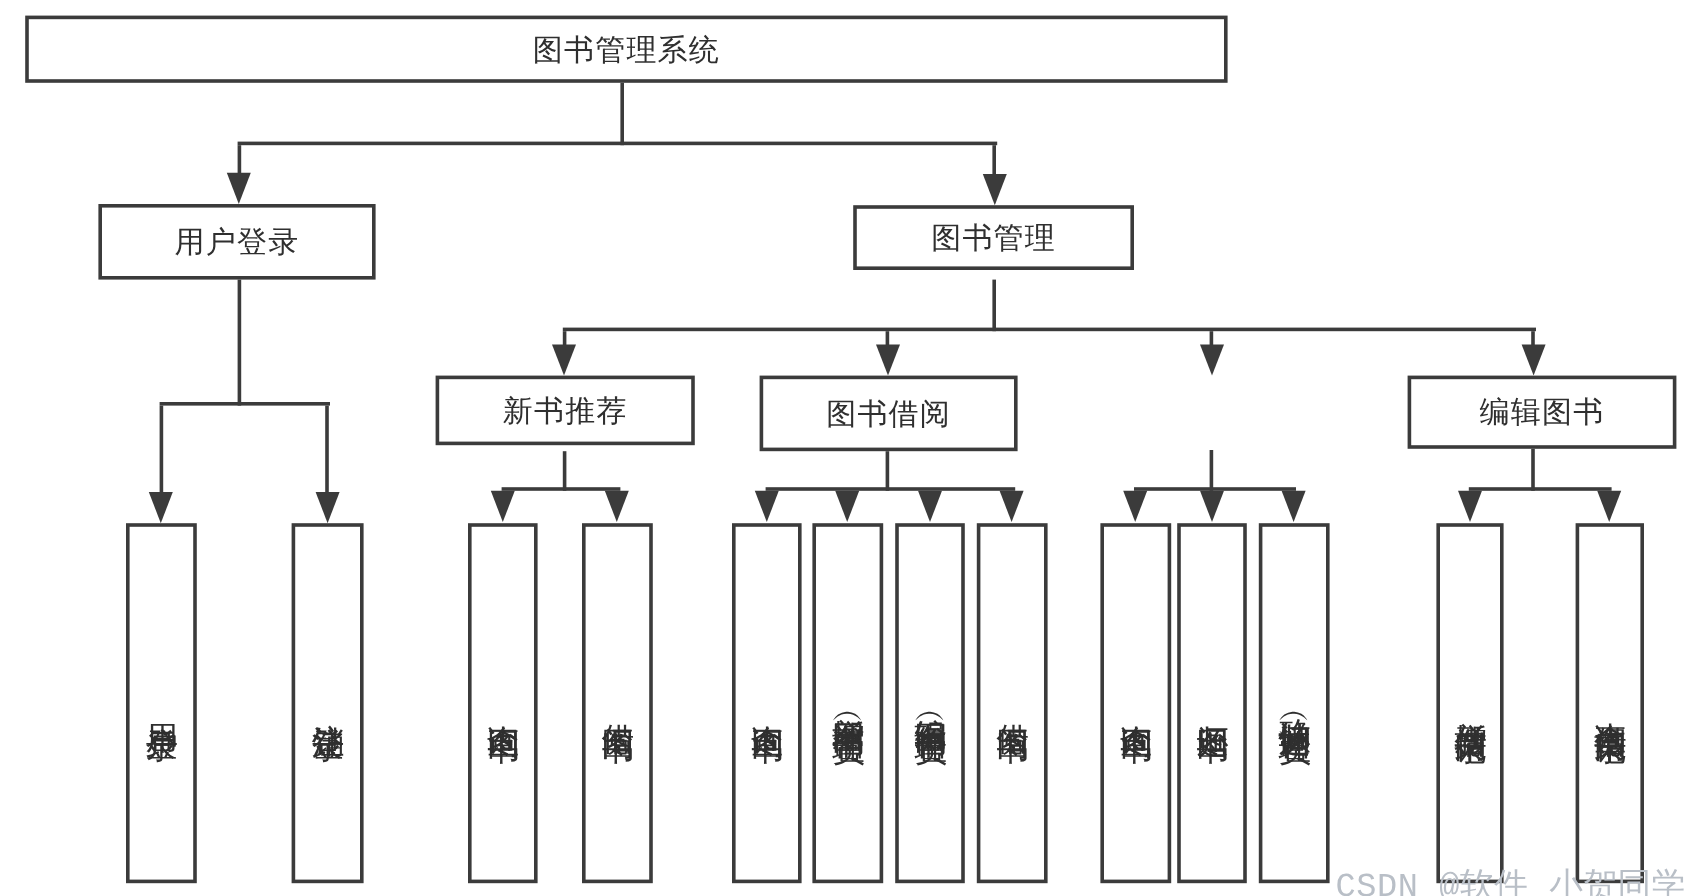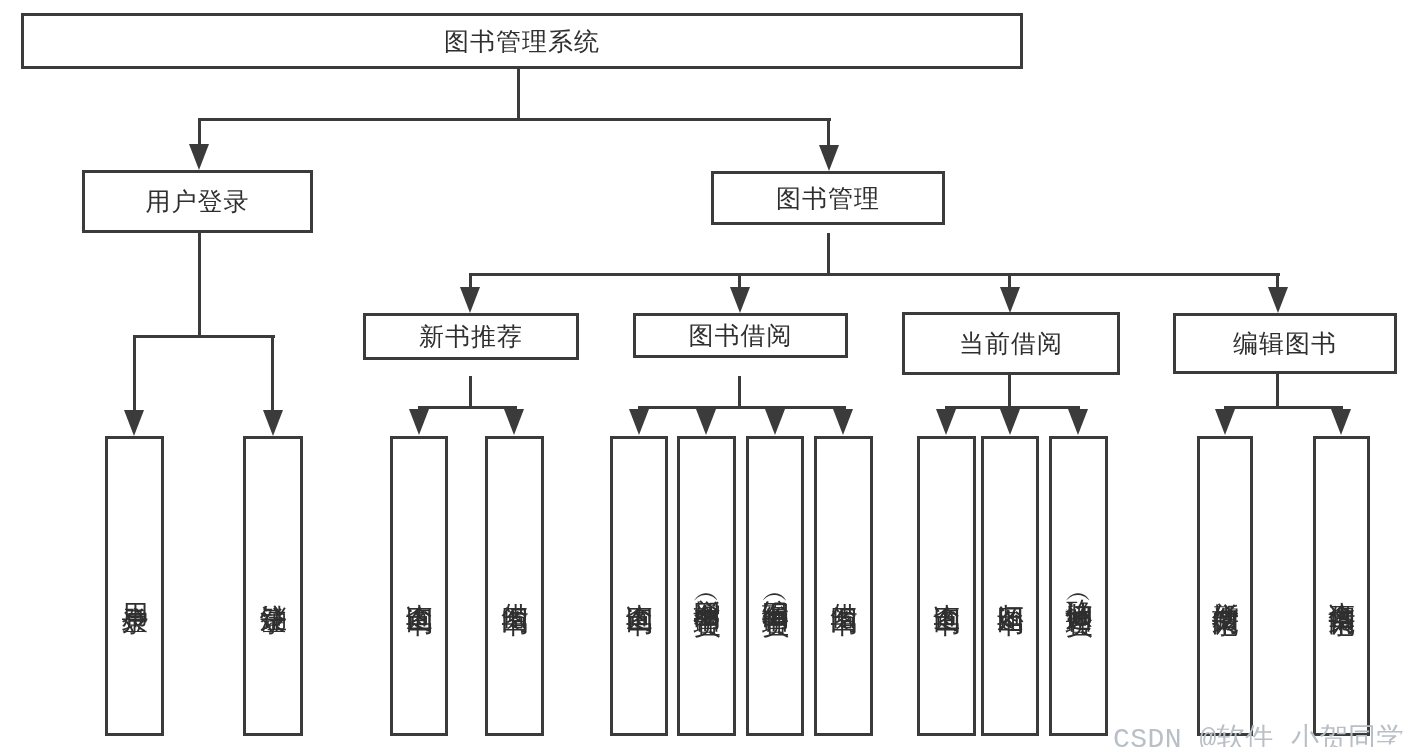--- a/index.html
+++ b/index.html
@@ -8,21 +8,20 @@
     --wm:#b9bfc7;
   }
   html,body{margin:0;padding:0;background:#ffffff;}
   #canvas{
     position:relative;
     width:1405px;
     height:747px;
     background:#ffffff;
     overflow:hidden;
     font-family:"Liberation Sans", sans-serif;
-    border-radius:26px;
   }
   .hbox{
     position:absolute;
     box-sizing:border-box;
     border:3px solid var(--line);
     background:#ffffff;
     display:flex;
     align-items:center;
     justify-content:center;
   }
@@ -110,28 +109,25 @@
   <div class="line" style="left:469px;top:273px;width:811px;height:3px"></div>
   <div class="line" style="left:469px;top:276px;width:3px;height:13px"></div>
   <div class="arrow" style="left:460px;top:287px"></div>
   <div class="line" style="left:738px;top:276px;width:3px;height:13px"></div>
   <div class="arrow" style="left:730px;top:287px"></div>
   <div class="line" style="left:1008px;top:276px;width:3px;height:13px"></div>
   <div class="arrow" style="left:1000px;top:287px"></div>
   <div class="line" style="left:1276px;top:276px;width:3px;height:13px"></div>
   <div class="arrow" style="left:1268px;top:287px"></div>
 
-  <div class="hbox" style="left:363px;top:313px;width:216px;height:47px">
+  <div class="hbox" style="left:363px;top:313px;width:216px;height:58px">
     <span class="hlabel">新书推荐</span>
   </div>
-  <div class="hbox" style="left:633px;top:313px;width:215px;height:45px">
+  <div class="hbox" style="left:633px;top:313px;width:215px;height:63px">
     <span class="hlabel">图书借阅</span>
-  </div>
-  <div class="hbox" style="left:902px;top:312px;width:218px;height:63px">
-    <span class="hlabel">当前借阅</span>
   </div>
   <div class="hbox" style="left:1173px;top:313px;width:224px;height:61px">
     <span class="hlabel">编辑图书</span>
   </div>
 
   <div class="line" style="left:469px;top:376px;width:3px;height:33px"></div>
   <div class="line" style="left:418px;top:406px;width:99px;height:3px"></div>
   <div class="arrow" style="left:409px;top:409px"></div>
   <div class="arrow" style="left:504px;top:409px"></div>
 

